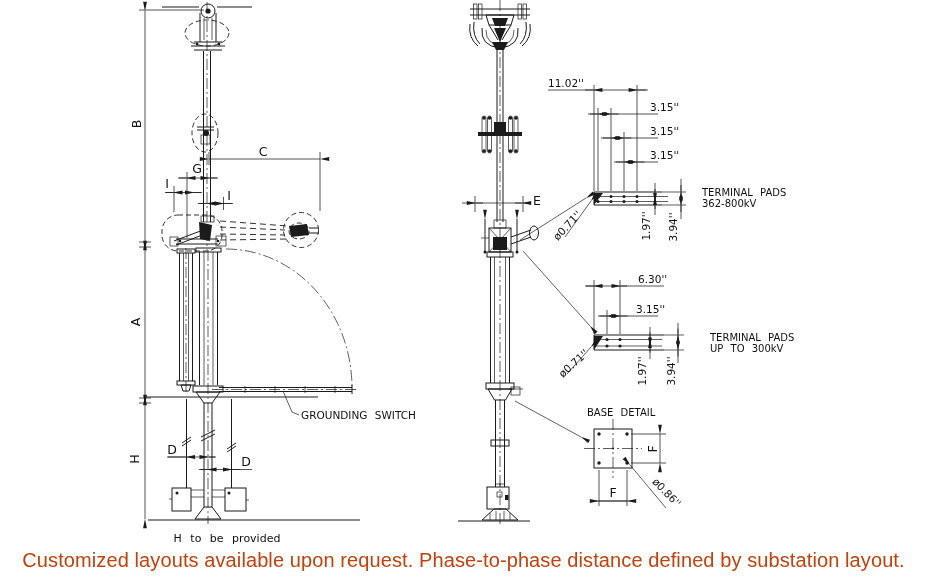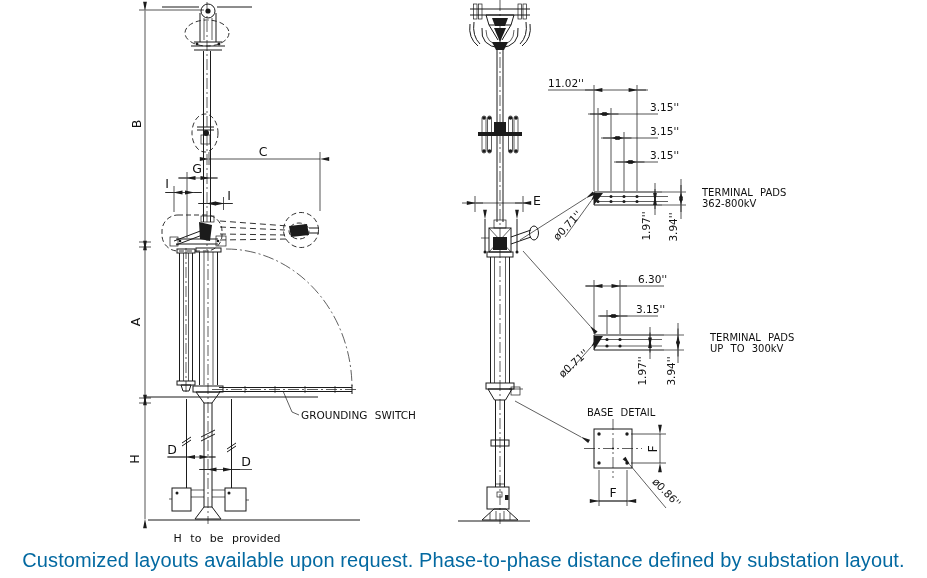--- a/index.html
+++ b/index.html
@@ -13,21 +13,21 @@
   .dsh{fill:none;stroke:#1b1b1b;stroke-width:.9;stroke-dasharray:5 3;}
   .dsh2{fill:none;stroke:#1b1b1b;stroke-width:.9;stroke-dasharray:6 4;}
   .fl{fill:#1b1b1b;stroke:none;}
   text{font-family:"DejaVu Sans",sans-serif;fill:#101010;stroke:none;}
   .td{font-size:10.5px;}
   .tl{font-size:12.5px;}
   .tt{font-size:10px;word-spacing:4px;}
   .tf{font-size:11px;word-spacing:5px;}
   .tg{font-size:10.5px;word-spacing:4px;}
   #caption{position:absolute;left:0;top:549px;width:927px;text-align:center;
-           font-size:20px;letter-spacing:.1px;color:#0369a1;
+           font-size:20px;letter-spacing:.1px;color:#c2410c;
            font-family:"Liberation Sans","DejaVu Sans",sans-serif;}
 </style>
 </head>
 <body>
 
 <div id="stage">
 <svg width="927" height="548" viewBox="0 0 927 548">
   <defs>
     <marker id="ar" markerUnits="userSpaceOnUse" markerWidth="10" markerHeight="6" refX="0.3" refY="3" orient="auto">
       <path d="M0,3 L9.5,1.1 L9.5,4.9 Z" fill="#1b1b1b"></path>

